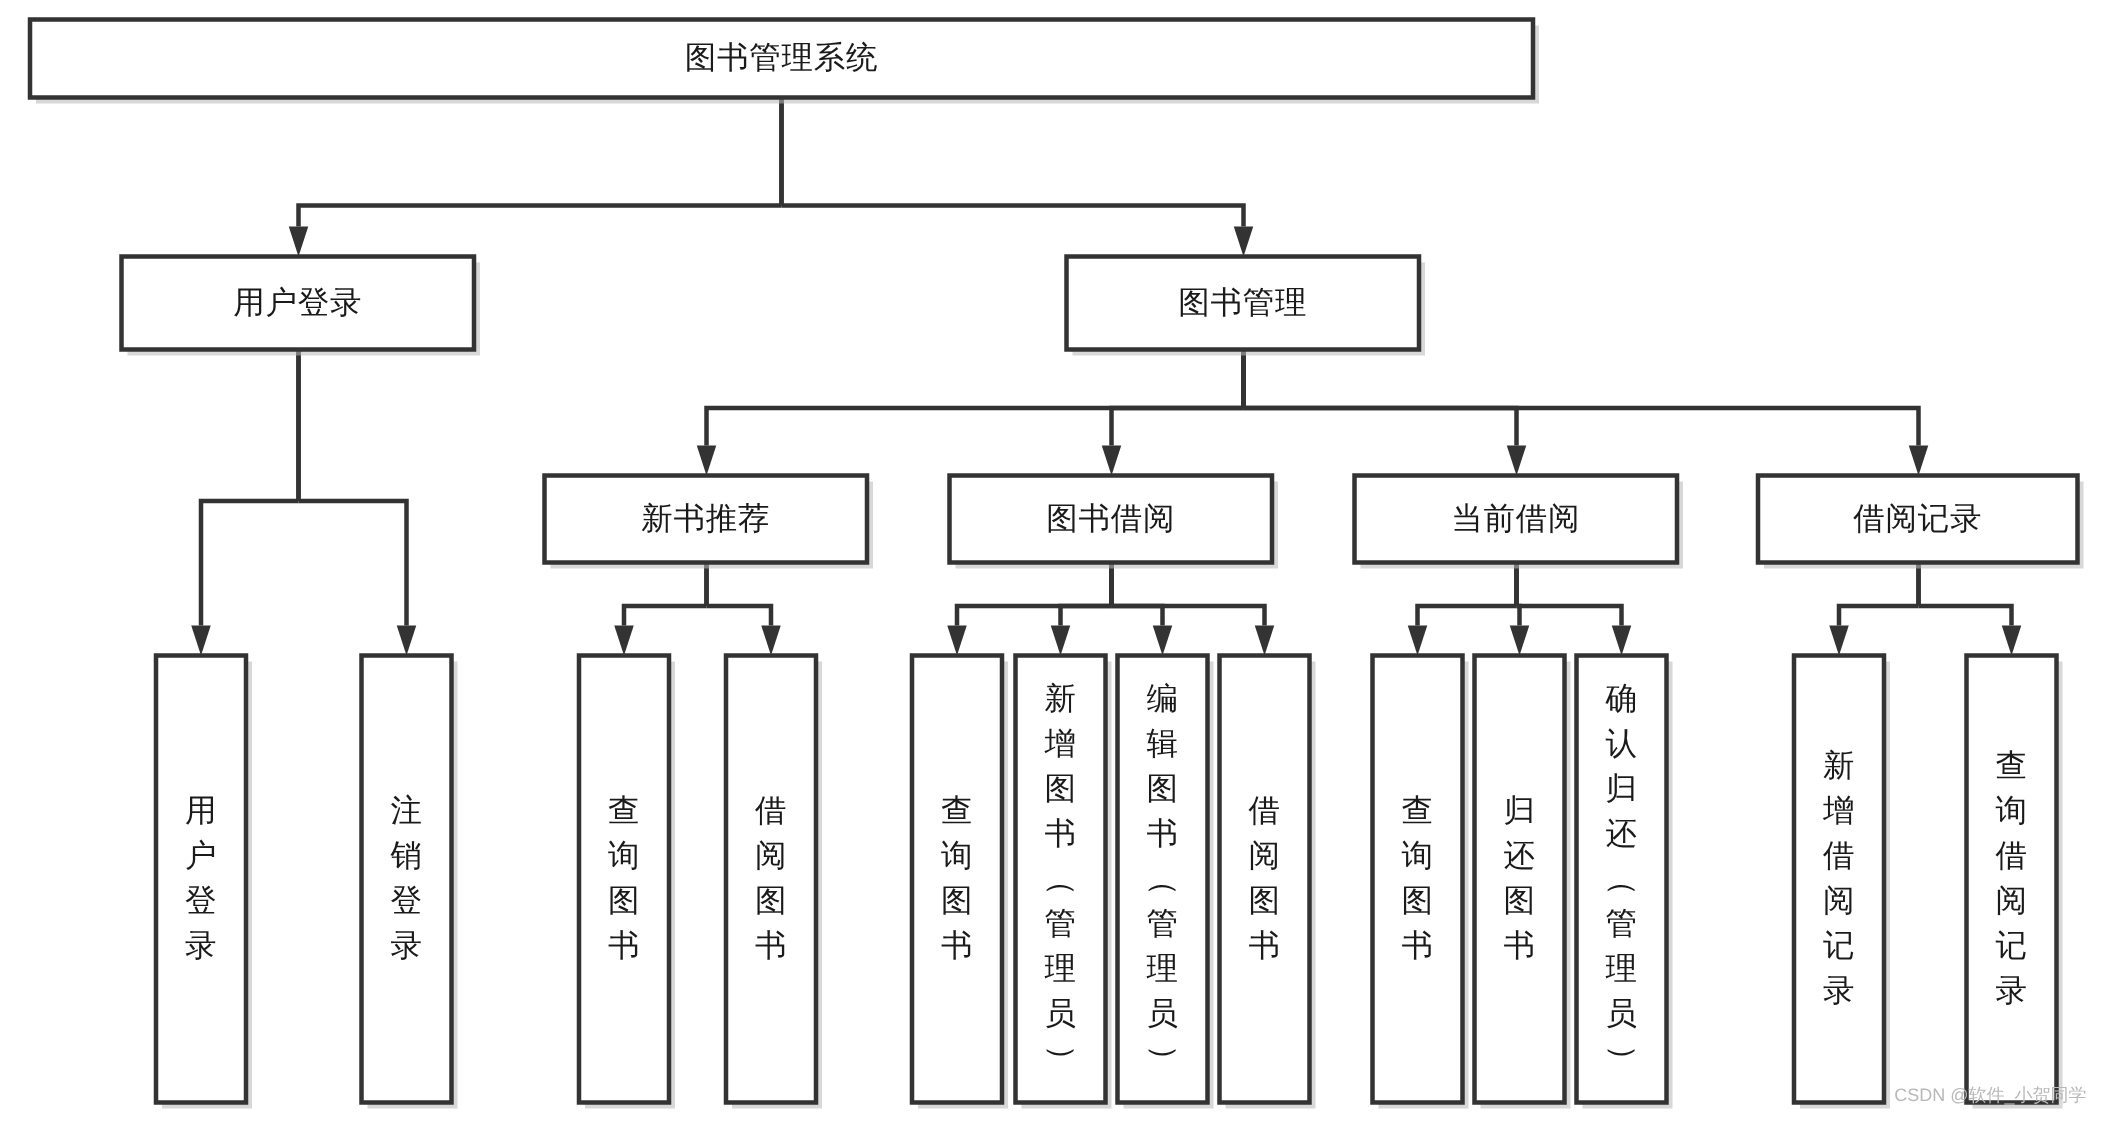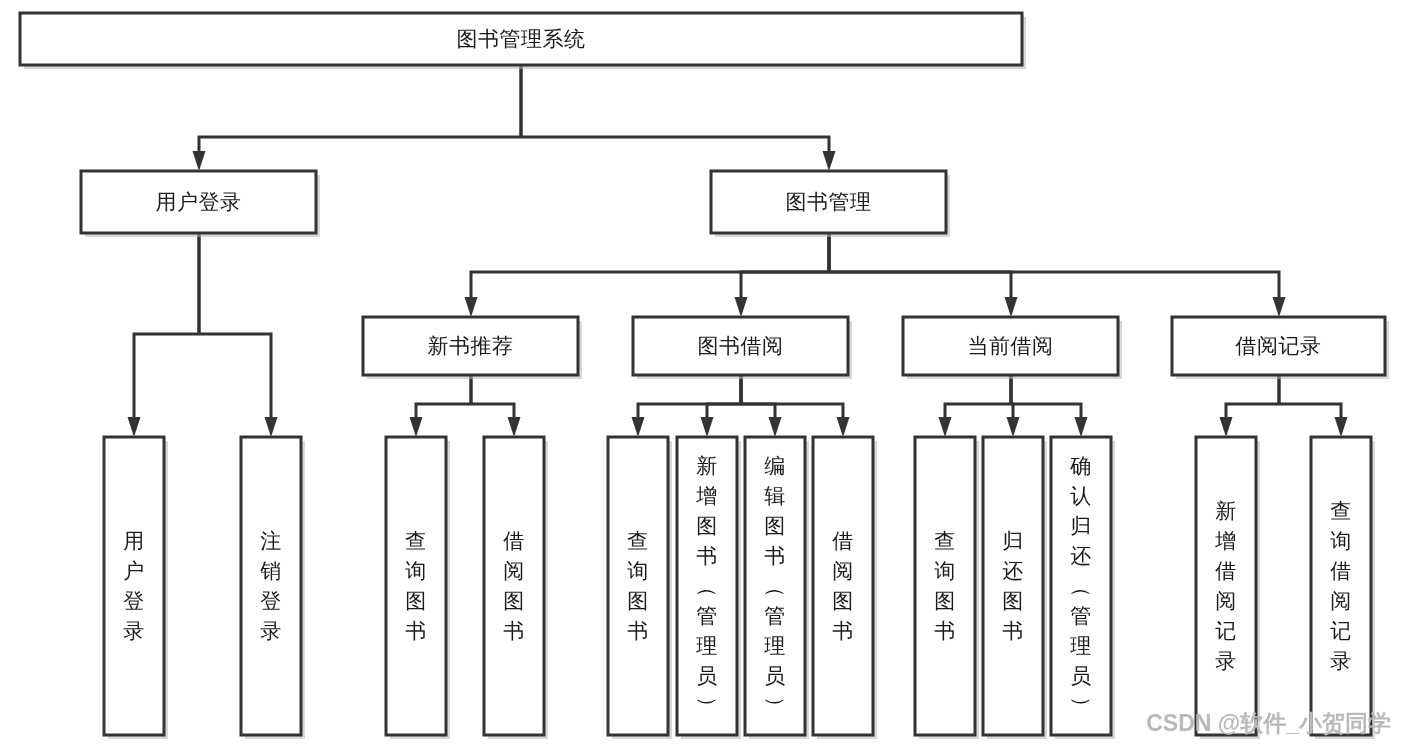--- a/index.html
+++ b/index.html
@@ -60,26 +60,25 @@
     font-family: "Liberation Sans", "DejaVu Sans", sans-serif;
     font-size: 21px;
     fill: #1a1a1a;
     letter-spacing: 0.5px;
   }
   .watermark-text {
     position: absolute;
     right: 14px;
     bottom: 8px;
     font-family: "Liberation Sans", "DejaVu Sans", sans-serif;
-    font-size: 23px;
+    font-size: 12px;
     color: #b9b9b9;
     white-space: nowrap;
     user-select: none;
     pointer-events: none;
-    font-weight: bold;
   }
 </style>
 </head>
 <body>
 
 <div id="diagram-root">
   <svg class="diagram-canvas" viewBox="0 0 1405 747" xmlns="http://www.w3.org/2000/svg">
     <g id="layer-edges">
         <g>
           <path class="connector" d="M 521 65 L 521 137"></path>

